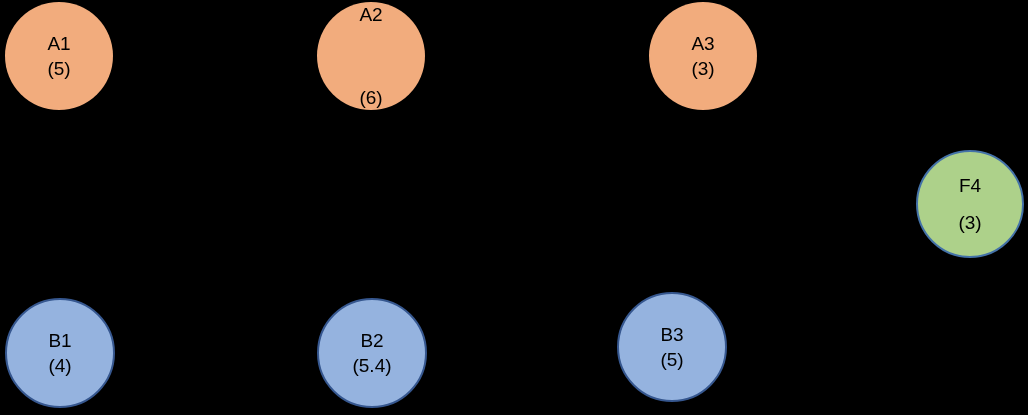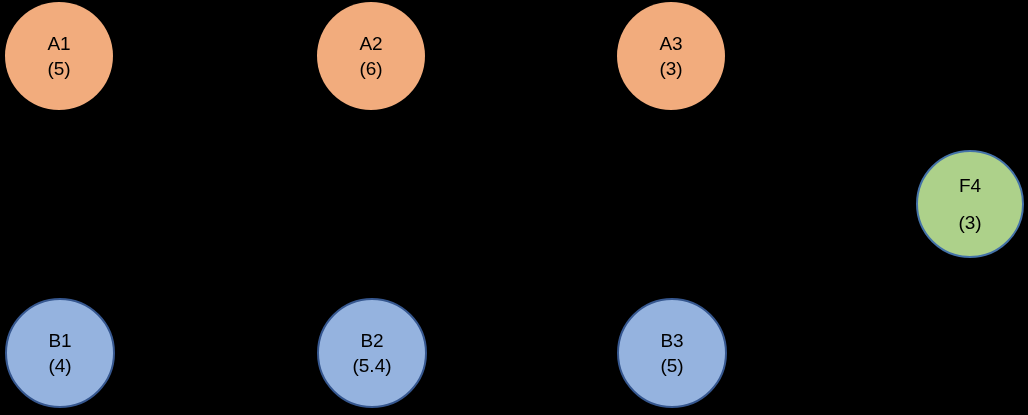--- a/index.html
+++ b/index.html
@@ -56,37 +56,37 @@
   }
 </style>
 </head>
 <body>
 
 <div id="canvas" style="width: 1028px; height: 415px; background: rgb(0, 0, 0);">
     <div class="node grp-a" style="left: 5px; top: 2px; width: 108px; height: 108px;">
       <span class="node-label">A1</span>
       <span class="node-value">(5)</span>
     </div>
-    <div class="node grp-a" style="left: 317px; top: 2px; width: 108px; height: 108px;">
+    <div class="node grp-a" style="left: 317px; top: 2px; width: 108px; height: 108px; justify-content: space-between;">
       <span class="node-label">A2</span>
       <span class="node-value">(6)</span>
     </div>
-    <div class="node grp-a" style="left: 617px; top: 2px; width: 108px; height: 108px; align-items: center;">
+    <div class="node grp-a" style="left: 649px; top: 2px; width: 108px; height: 108px; align-items: center;">
       <span class="node-label">A3</span>
       <span class="node-value">(3)</span>
     </div>
     <div class="node grp-f" style="left: 916px; top: 150px; width: 108px; height: 108px; gap: 12px;">
       <span class="node-label">F4</span>
       <span class="node-value">(3)</span>
     </div>
     <div class="node grp-b" style="left: 5px; top: 298px; width: 110px; height: 110px; text-align: right;">
       <span class="node-label">B1</span>
       <span class="node-value">(4)</span>
     </div>
     <div class="node grp-b" style="left: 317px; top: 298px; width: 110px; height: 110px; align-items: center;">
       <span class="node-label">B2</span>
       <span class="node-value">(5.4)</span>
     </div>
-    <div class="node grp-b" style="left: 617px; top: 298px; width: 110px; height: 110px;">
+    <div class="node grp-b" style="left: 617px; top: 292px; width: 110px; height: 110px;">
       <span class="node-label">B3</span>
       <span class="node-value">(5)</span>
     </div>
   </div>
 
 </body></html>

